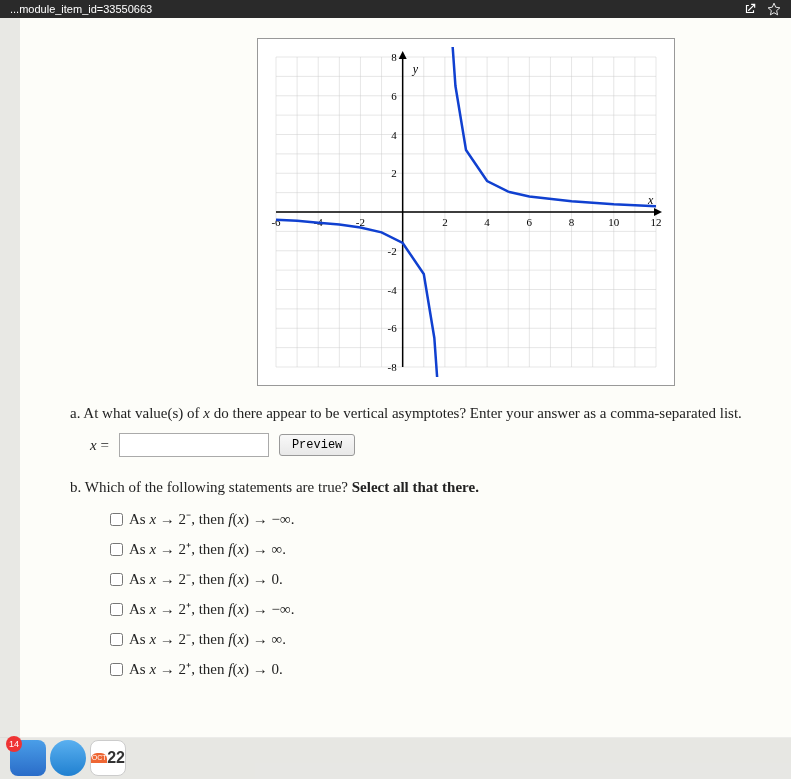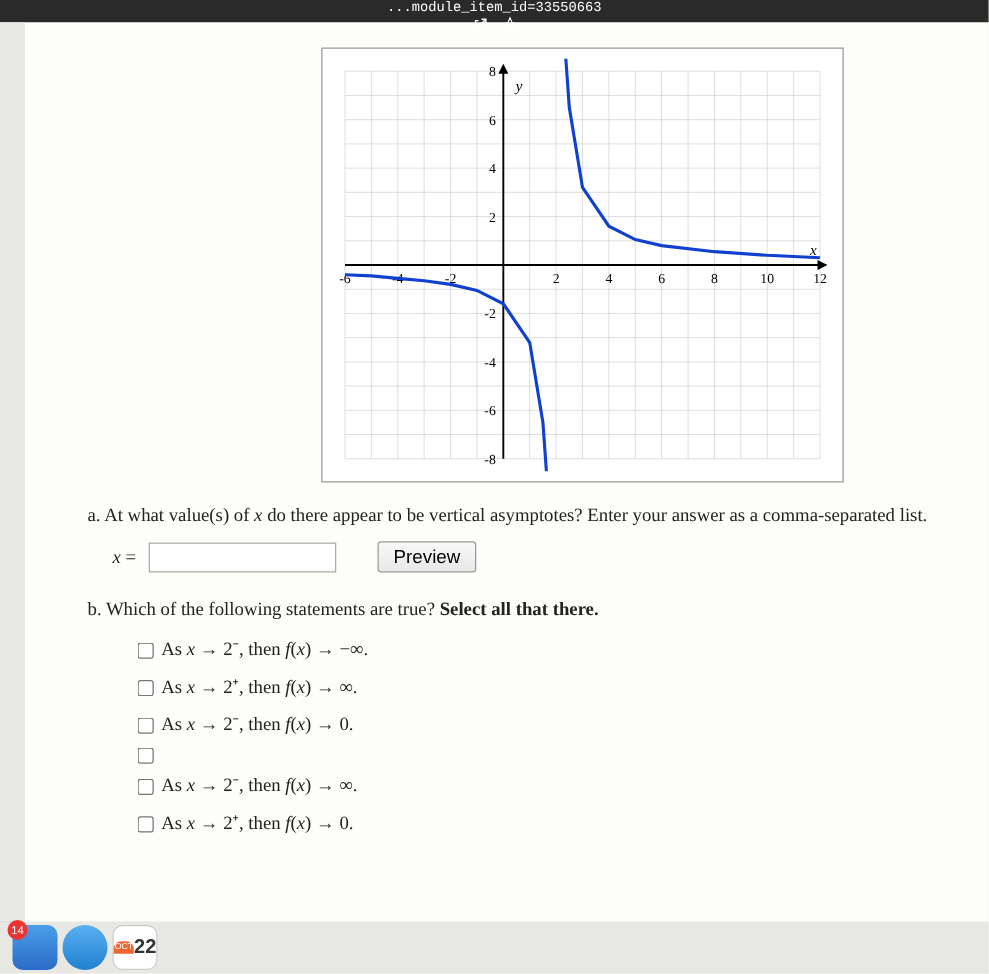--- a/index.html
+++ b/index.html
@@ -9,26 +9,25 @@
       width: 791px;
       height: 779px;
       overflow: hidden;
       position: relative;
     }
     .top-bar {
       background: #2a2a2a;
       color: #fff;
       height: 18px;
       font-size: 11px;
-      font-family: Liberation Mono, monospace;
+      font-family: Liberation Sans, sans-serif;
       padding: 1px 10px;
       display: flex;
       justify-content: space-between;
       align-items: center;
-      flex-direction: column;
     }
     .top-bar-icons { display: flex; gap: 10px; }
     .top-icon { width: 14px; height: 14px; fill: #fff; }
     .content-area {
       background: #fdfdf9;
       padding: 20px 30px 10px 50px;
       height: 720px;
       border-left: 20px solid #e8e8e4;
     }
     .graph-container {
@@ -52,25 +51,24 @@
       background: #fff;
       height: 24px;
       width: 150px;
       padding: 2px 6px;
       font-size: 14px;
     }
     .preview-btn {
       border: 1px solid #999;
       background: linear-gradient(to bottom, #f8f8f8, #e8e8e8);
       padding: 3px 12px;
-      font-size: 15px;
-      font-family: Liberation Sans, sans-serif;
+      font-size: 12px;
+      font-family: Liberation Mono, monospace;
       border-radius: 3px;
       cursor: pointer;
-      margin-left: 23px;
     }
     .checkbox-list { margin-left: 40px; }
     .checkbox-row {
       display: flex;
       align-items: center;
       gap: 6px;
       margin: 6px 0;
       font-size: 15px;
     }
     .checkbox-row input[type="checkbox"] {
@@ -225,20 +223,21 @@
         <div class="checkbox-row">
           <input type="checkbox" style="">
           <span>As <span class="math-var">x</span> → 2⁺, then <span class="math-var">f</span>(<span class="math-var">x</span>) → ∞.</span>
         </div>
         <div class="checkbox-row">
           <input type="checkbox" style="">
           <span>As <span class="math-var">x</span> → 2⁻, then <span class="math-var">f</span>(<span class="math-var">x</span>) → 0.</span>
         </div>
         <div class="checkbox-row">
           <input type="checkbox" style="">
+          <span>As <span class="math-var">x</span> → 2⁺, then <span class="math-var">f</span>(<span class="math-var">x</span>) → −∞.</span>
         </div>
         <div class="checkbox-row">
           <input type="checkbox" style="">
           <span>As <span class="math-var">x</span> → 2⁻, then <span class="math-var">f</span>(<span class="math-var">x</span>) → ∞.</span>
         </div>
         <div class="checkbox-row">
           <input type="checkbox" style="">
           <span>As <span class="math-var">x</span> → 2⁺, then <span class="math-var">f</span>(<span class="math-var">x</span>) → 0.</span>
         </div>
       </div>

